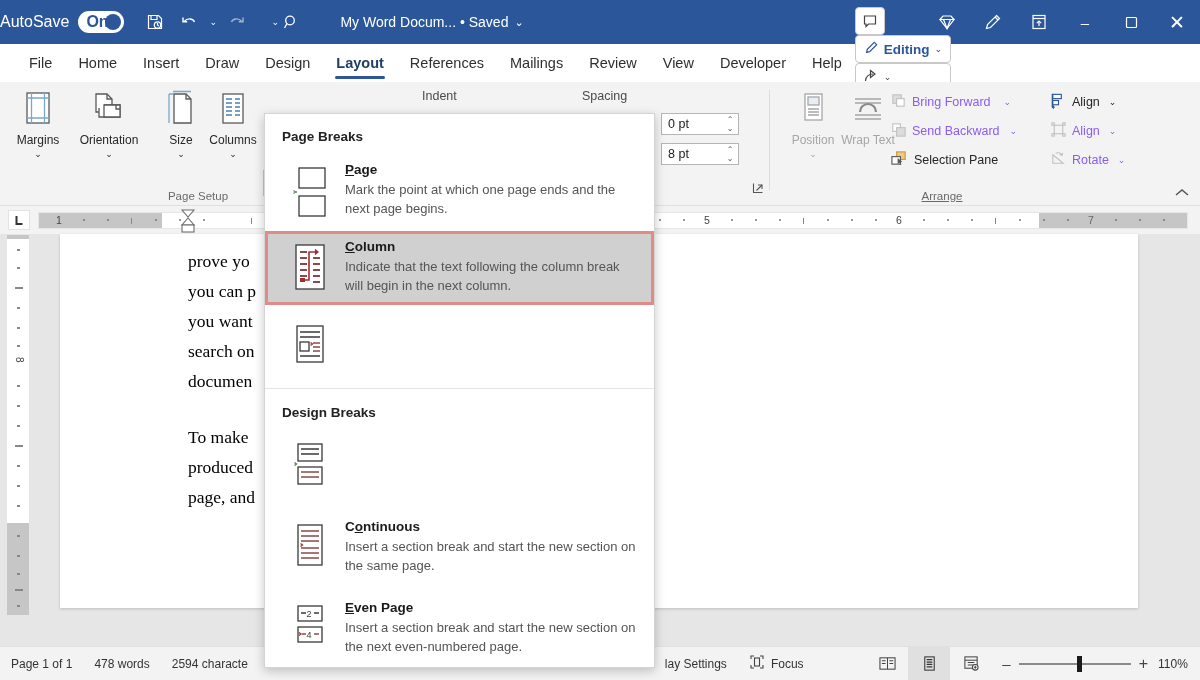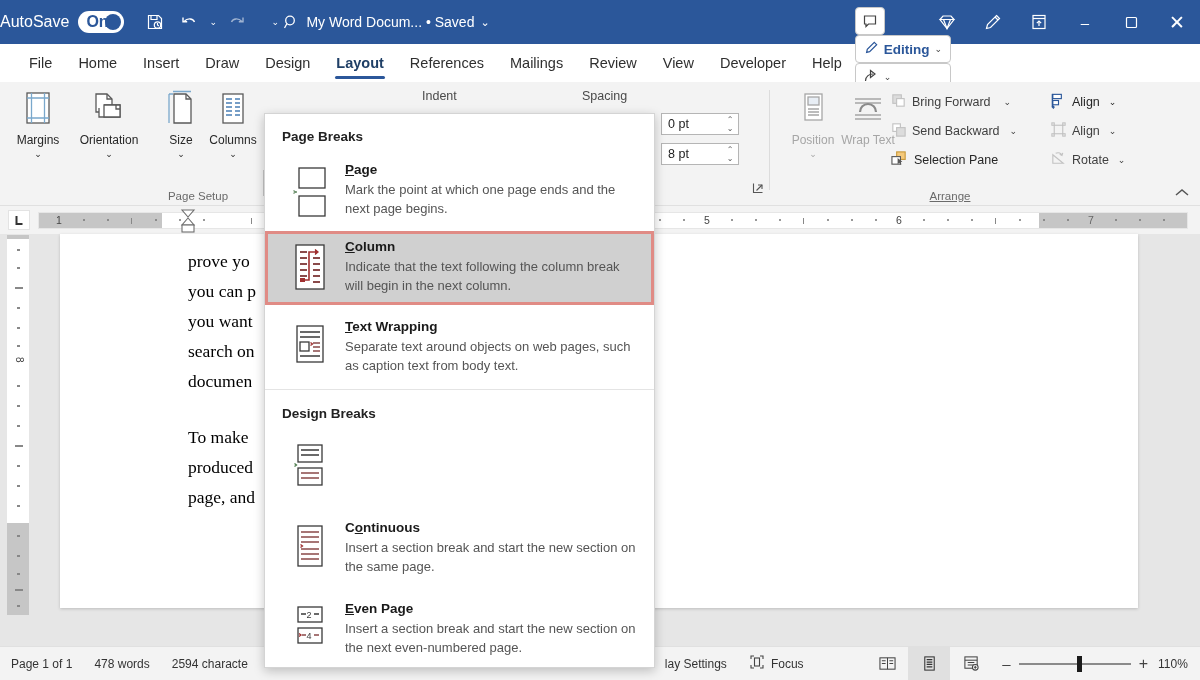--- a/index.html
+++ b/index.html
@@ -30,21 +30,21 @@
     position: absolute; right: 3px; width: 16px; height: 16px; border-radius: 50%;
     background: #2b579a;
   }
   .tb-icon {
     width: 34px; height: 32px; display:flex; align-items:center; justify-content:center;
     color:#fff;
   }
   .tb-icon.dim { opacity: .55; }
   .tb-caret { font-size: 9px; width: 14px; text-align:center; display:flex;align-items:center;justify-content:center;height:32px;}
   .doc-title {
-    margin-left: 24px; font-size: 14px; display:flex; align-items:center; gap:6px;
+    margin-left: 58px; font-size: 14px; display:flex; align-items:center; gap:6px;
     white-space: nowrap;
   }
   .doc-title .chev { font-size: 11px; }
   .tb-right { margin-left: auto; display: flex; align-items: center; }
   .win-btn {
     width: 46px; height: 44px; display:flex; align-items:center; justify-content:center;
     font-size: 15px;
   }
   .search-wrap { position:absolute; left: 274px; top: 6px; width: 34px; height:32px;
      display:flex;align-items:center;justify-content:center; }
@@ -111,21 +111,21 @@
   .spin .arrows {
     margin-left:auto; width: 16px; height:100%; display:flex; flex-direction:column;
     align-items:center; justify-content:center; font-size: 8px; color:#555; line-height:9px;
   }
   .dlg-launch { position:absolute; font-size: 11px; color:#555; }
 
   .arr-btn {
     position:absolute; height: 24px; display:flex; align-items:center; gap:5px;
     font-size: 12.5px; color:#262626;
   }
-  .arr-btn.disabled { color: #404040; }
+  .arr-btn.disabled { color: #8b5cf6; }
   .collapse-rib { position:absolute; right: 10px; bottom: 4px; font-size: 12px; color:#555;}
 
   
   .ruler-h {
     position:absolute; top: 206px; left: 0; width: 1200px; height: 28px; background:#f3f3f3;
   }
   .tabstop {
     position:absolute; left: 8px; top: 4px; width: 22px; height: 20px; background:#fff;
     border:1px solid #e3e3e3; display:flex;align-items:center;justify-content:center;
     font-size:12px; color:#333;
@@ -499,21 +499,21 @@
         <svg width="17" height="17" viewBox="0 0 18 18" fill="none" stroke="#c2c2c2" stroke-width="1.2">
           <path d="M3 14h11L3 5z"></path>
             <path d="M6 3.5c3-1.5 6 0 6.5 2"></path>
             <path d="M13.5 3l-.8 2.8-2.4-1.4"></path>
         </svg>
       </span>
       <span>Rotate</span>
       <span style="font-size:9px; margin-left:4px">⌄</span>
     </div>
 
-    <div class="grp-label" style="width:340px; left:8px;text-decoration:underline;">Arrange</div>
+    <div class="grp-label" style="width:340px; left:0;text-decoration:underline;">Arrange</div>
   </div>
 
   <div class="collapse-rib">
     <svg width="16" height="10" viewBox="0 0 16 10" fill="none" stroke="#555" stroke-width="1.5">
         <path d="M2 7l6-5 6 5"></path>
       </svg>
   </div>
 </div>
 
 <div class="ruler-h">
@@ -668,24 +668,20 @@
       <svg width="42" height="52" viewBox="0 0 42 52" fill="none" stroke="#3a3a3a" stroke-width="1.3">
         <rect x="9" y="4" width="26" height="36" fill="#fff"></rect>
         <path d="M12 10h20M12 15h20M12 34h20"></path>
         <rect x="12" y="20" width="9" height="9" stroke="#3a3a3a"></rect>
         <g stroke="#8a4a4a" stroke-width="1.6">
             <path d="M25 21h7M25 25h7M25 29h7"></path>
           </g>
         <path d="M22.5 20.5l2 1.5-2 1.5" stroke="#a03030"></path>
       </svg>
     </div>
-    <div class="mi-txt">
-      <div class="mi-title"><u>T</u>ext Wrapping</div>
-      <div class="mi-desc">Separate text around objects on web pages, such as caption text from body text.</div>
-    </div>
   </div>
 
   <div class="menu-sep"></div>
 
   <div class="menu-head" style="padding-top:12px;">Design Breaks</div>
 
   <div class="mi">
     <div class="mi-icon">
       <svg width="42" height="54" viewBox="0 0 42 54" fill="none" stroke="#3a3a3a" stroke-width="1.3">
         <rect x="10" y="3" width="24" height="17" fill="#fff"></rect>

